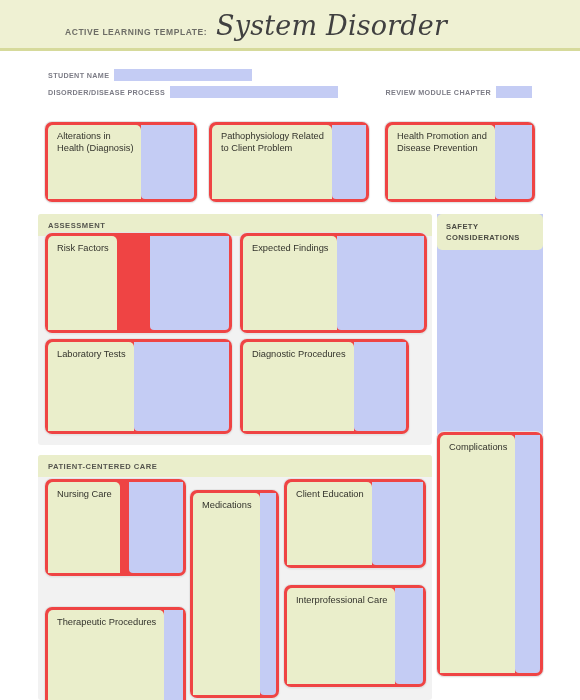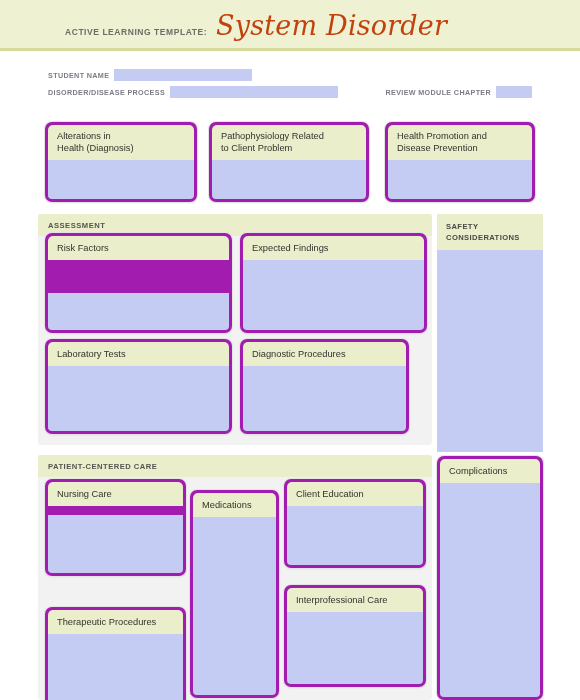--- a/index.html
+++ b/index.html
@@ -33,21 +33,21 @@
     letter-spacing: 0.55px;
     font-weight: 700;
     color: #6d6d66;
     text-transform: uppercase;
     padding-bottom: 3px;
   }
   .doc-title {
     font-family: "DejaVu Serif", serif;
     font-style: italic;
     font-size: 27px;
-    color: #c2410c;
+    color: #404040;
     margin-left: 9px;
     letter-spacing: 0.2px;
   }
 
   
   .form-area {
     position: absolute;
     left: 48px; top: 68px;
     width: 484px;
   }
@@ -71,27 +71,26 @@
     background: #c4ccf4;
     margin-left: 5px;
   }
   .in-student  { width: 138px; }
   .in-disorder { width: 225px; }
   .in-chapter  { width: 48px; }
   .lbl-chapter { margin-left: 9px; padding-left: 38px; }
 
   
   .card {
-    background: #a21caf;
+    background: #ef4444;
     border-radius: 7px;
     box-shadow: 0 0 0 1px #e4e4e4, 0 1px 2px rgba(0,0,0,0.12);
     overflow: hidden;
     position: absolute;
     display: flex;
-    flex-direction: column;
     padding: 3px;
   }
   .card-head {
     background: #eaeecb;
     color: #33332c;
     font-size: 9.3px;
     line-height: 12px;
     padding: 6px 8px 6px 9px;
     border-radius: 5px 5px 0 0;
     flex: 0 0 auto;
@@ -148,32 +147,32 @@
 
   
   #card-safety {
     position: absolute;
     left: 437px; top: 214px; width: 106px; height: 238px;
     background: #c4ccf4;
     display: flex;
     flex-direction: column;
   }
   #card-safety .card-head {
-    border-radius: 0;
+    border-radius: 5px;
     padding: 7px 8px 7px 9px;
     font-size: 7.6px;
     font-weight: 700;
     letter-spacing: 0.4px;
     line-height: 11px;
     text-transform: uppercase;
     color: #4a4a42;
   }
   #card-safety .card-body { border-radius: 0; }
 
-  #card-complications { left: 437px; top: 456px; width: 106px; height: 244px; }
+  #card-complications { left: 437px; top: 432px; width: 106px; height: 244px; }
 
   .hdr-2line { line-height: 11.5px; }
 </style>
 </head>
 <body>
 
 <div class="header-banner">
   <div class="header-inner">
     <span class="alt-label">ACTIVE LEARNING TEMPLATE:</span>
     <span class="doc-title">System Disorder</span>

